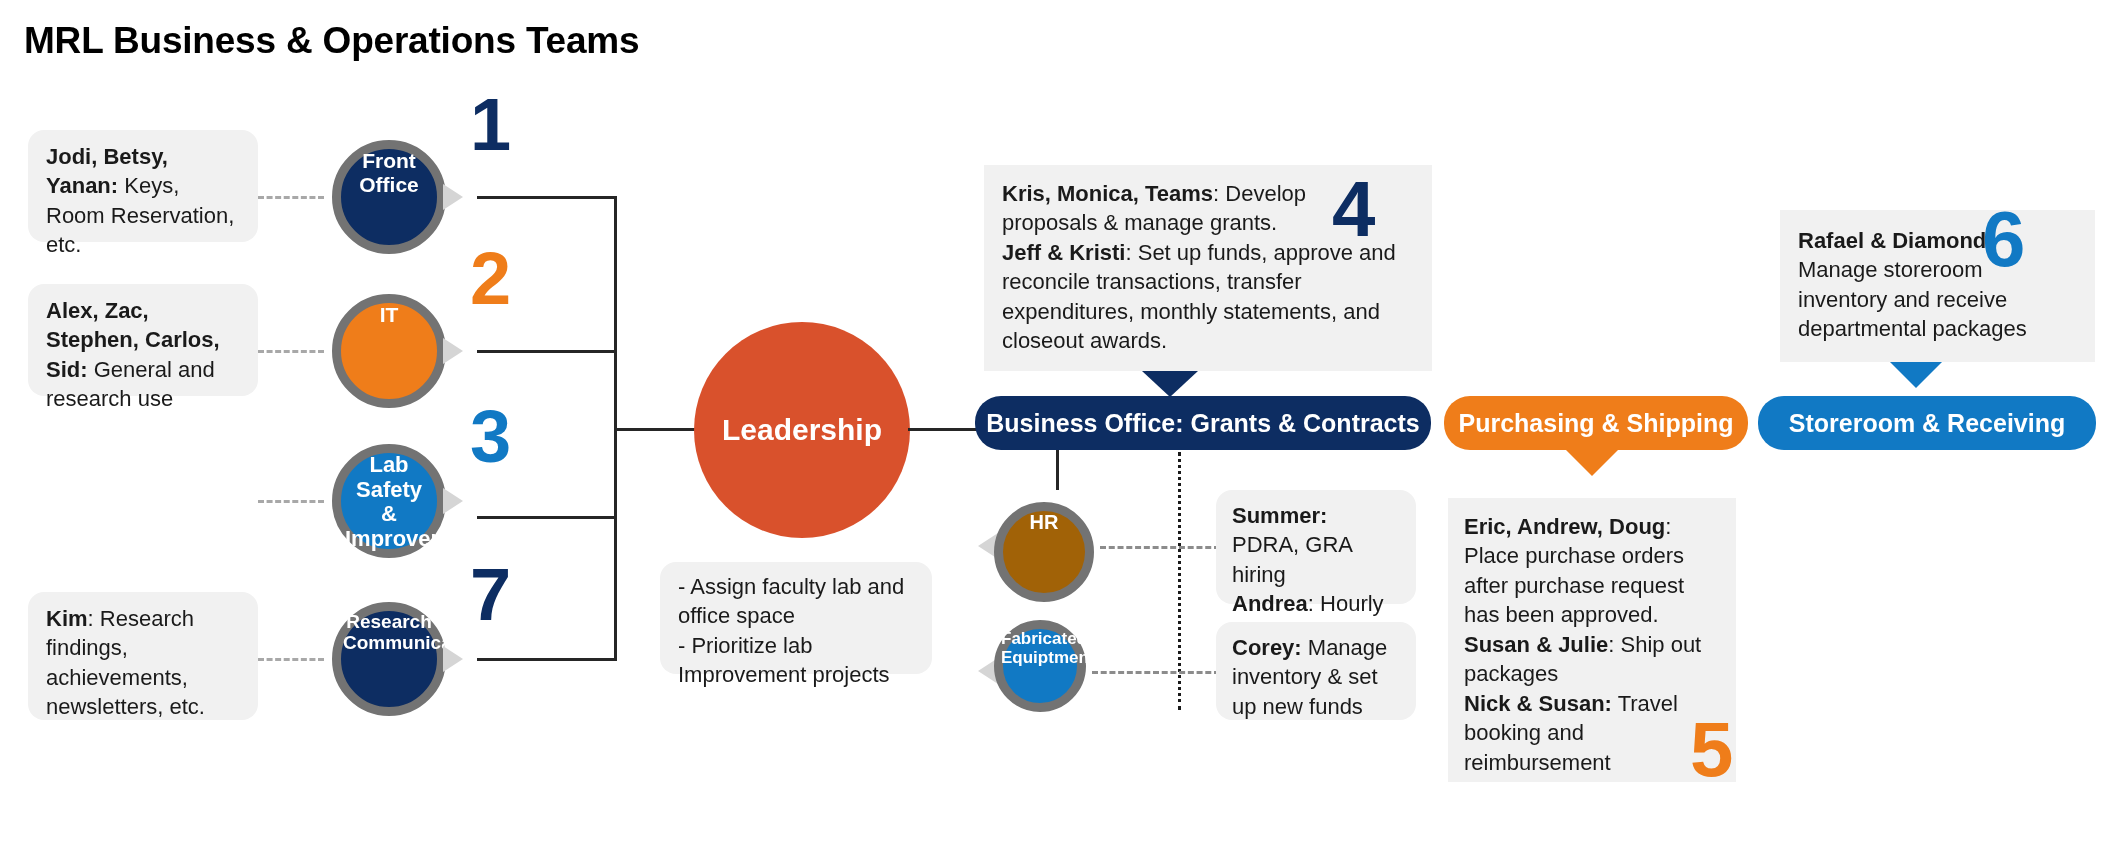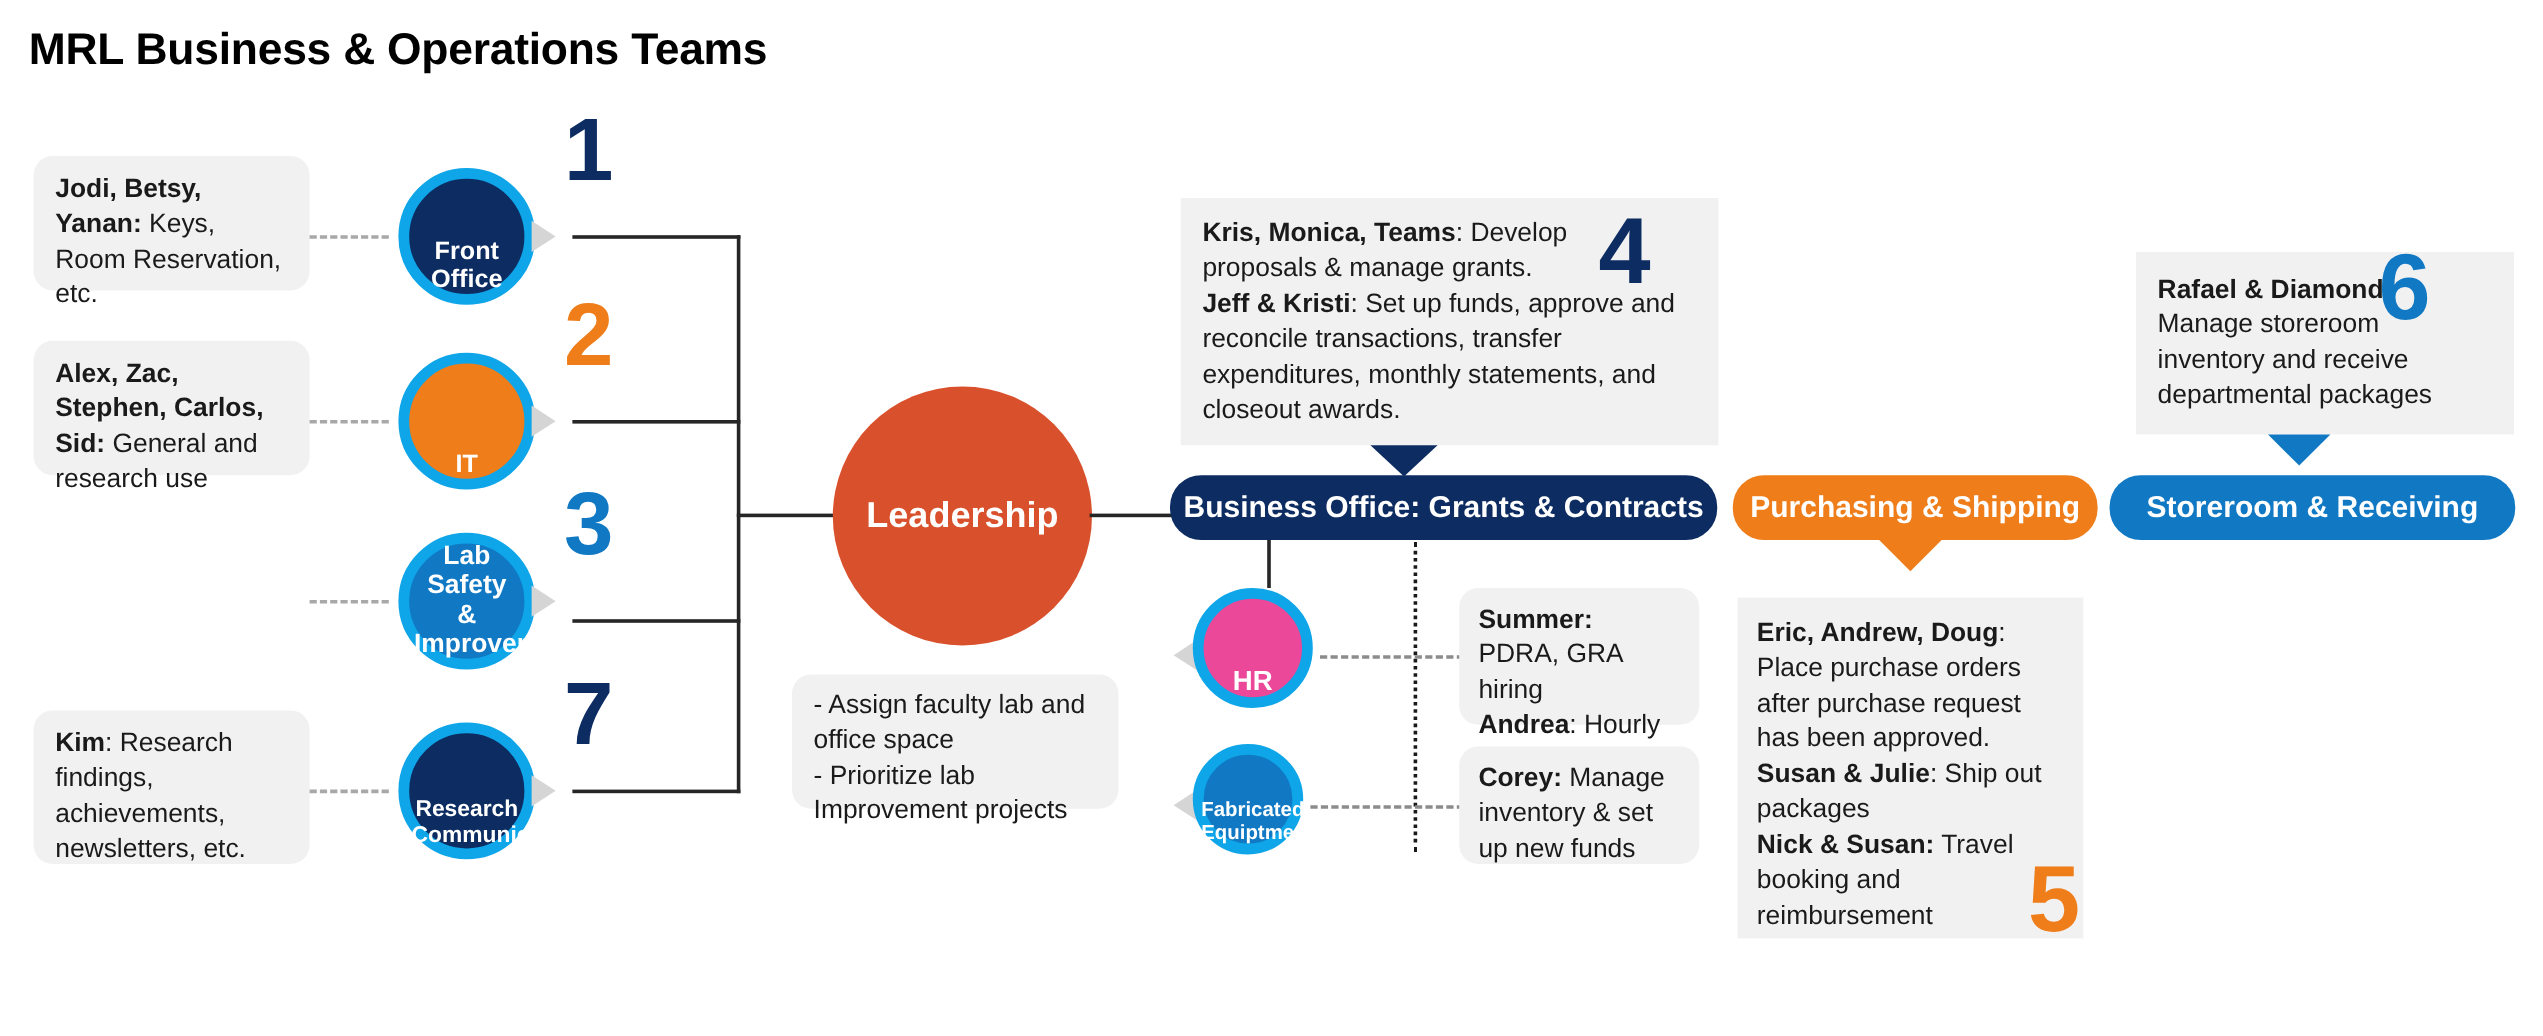--- a/index.html
+++ b/index.html
@@ -24,24 +24,24 @@
     font-size:22px;line-height:1.34;
     box-sizing:border-box;
   }
   .note.round{border-radius:16px;}
   .note b{font-weight:bold;}
   .note .pad{padding:12px 16px 13px 18px;}
 
   
   .circ{
     border-radius:50%;
-    display:flex;align-items:flex-end;justify-content:center;
+    display:flex;align-items:flex-start;justify-content:center;
     text-align:center;color:#ffffff;font-weight:bold;
     box-sizing:border-box;
-    border:9px solid #0ea5e9;
+    border:9px solid #737373;
     line-height:1.12;
   }
   
   .tail{width:0;height:0;border-style:solid;}
   .tail-r{border-width:13px 0 13px 20px;border-color:transparent transparent transparent #d5d5d5;}
   .tail-l{border-width:13px 20px 13px 0;border-color:transparent #d5d5d5 transparent transparent;}
 
   
   .num{font-weight:bold;line-height:1;}
 
@@ -178,21 +178,21 @@
       <b>Nick &amp; Susan:</b><span> Travel booking and reimbursement</span>
     </div>
   </div>
   <div class="abs num" style="left:1690px;top:710px;font-size:78px;color:#ef7d1a;">5</div>
 
   <div class="abs vline" style="left:1056px;top:450px;height:40px;"></div>
 
   <div class="abs dotline" style="left:1178px;top:452px;height:258px;"></div>
 
   <div class="abs tail tail-l" style="left:978px;top:533px;"></div>
-  <div class="abs circ" style="left:994px;top:490px;width:100px;height:100px;font-size:23px;background:#ec4899;">
+  <div class="abs circ" style="left:994px;top:502px;width:100px;height:100px;font-size:20px;background:#a16207;">
     <span>HR</span>
   </div>
   <div class="abs dash-lite" style="left:1100px;top:546px;width:120px;"></div>
   <div class="abs note round" style="left:1216px;top:490px;width:200px;height:114px;">
     <div class="pad" style="padding:11px 16px;">
       <b>Summer:</b><span> PDRA, GRA hiring</span><br>
       <b>Andrea</b><span>: Hourly hiring</span>
     </div>
   </div>
 

